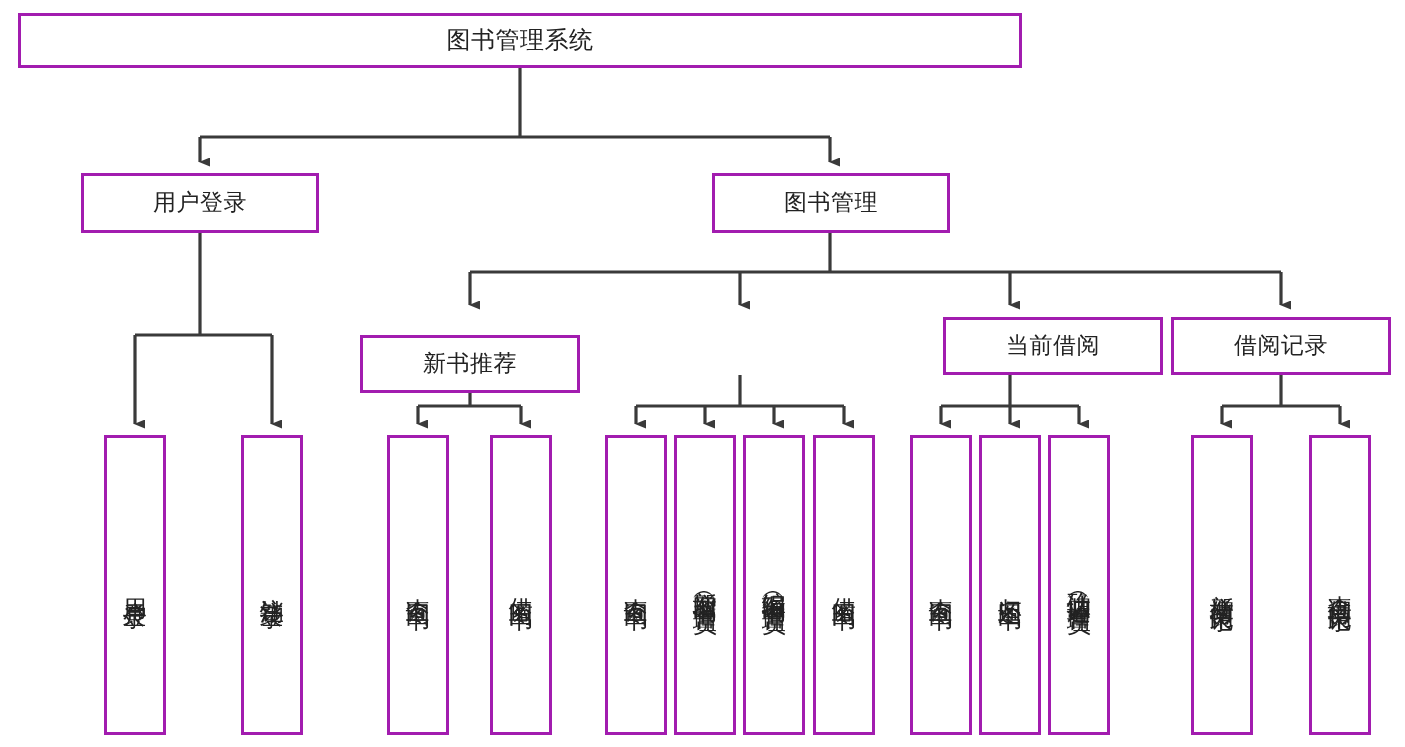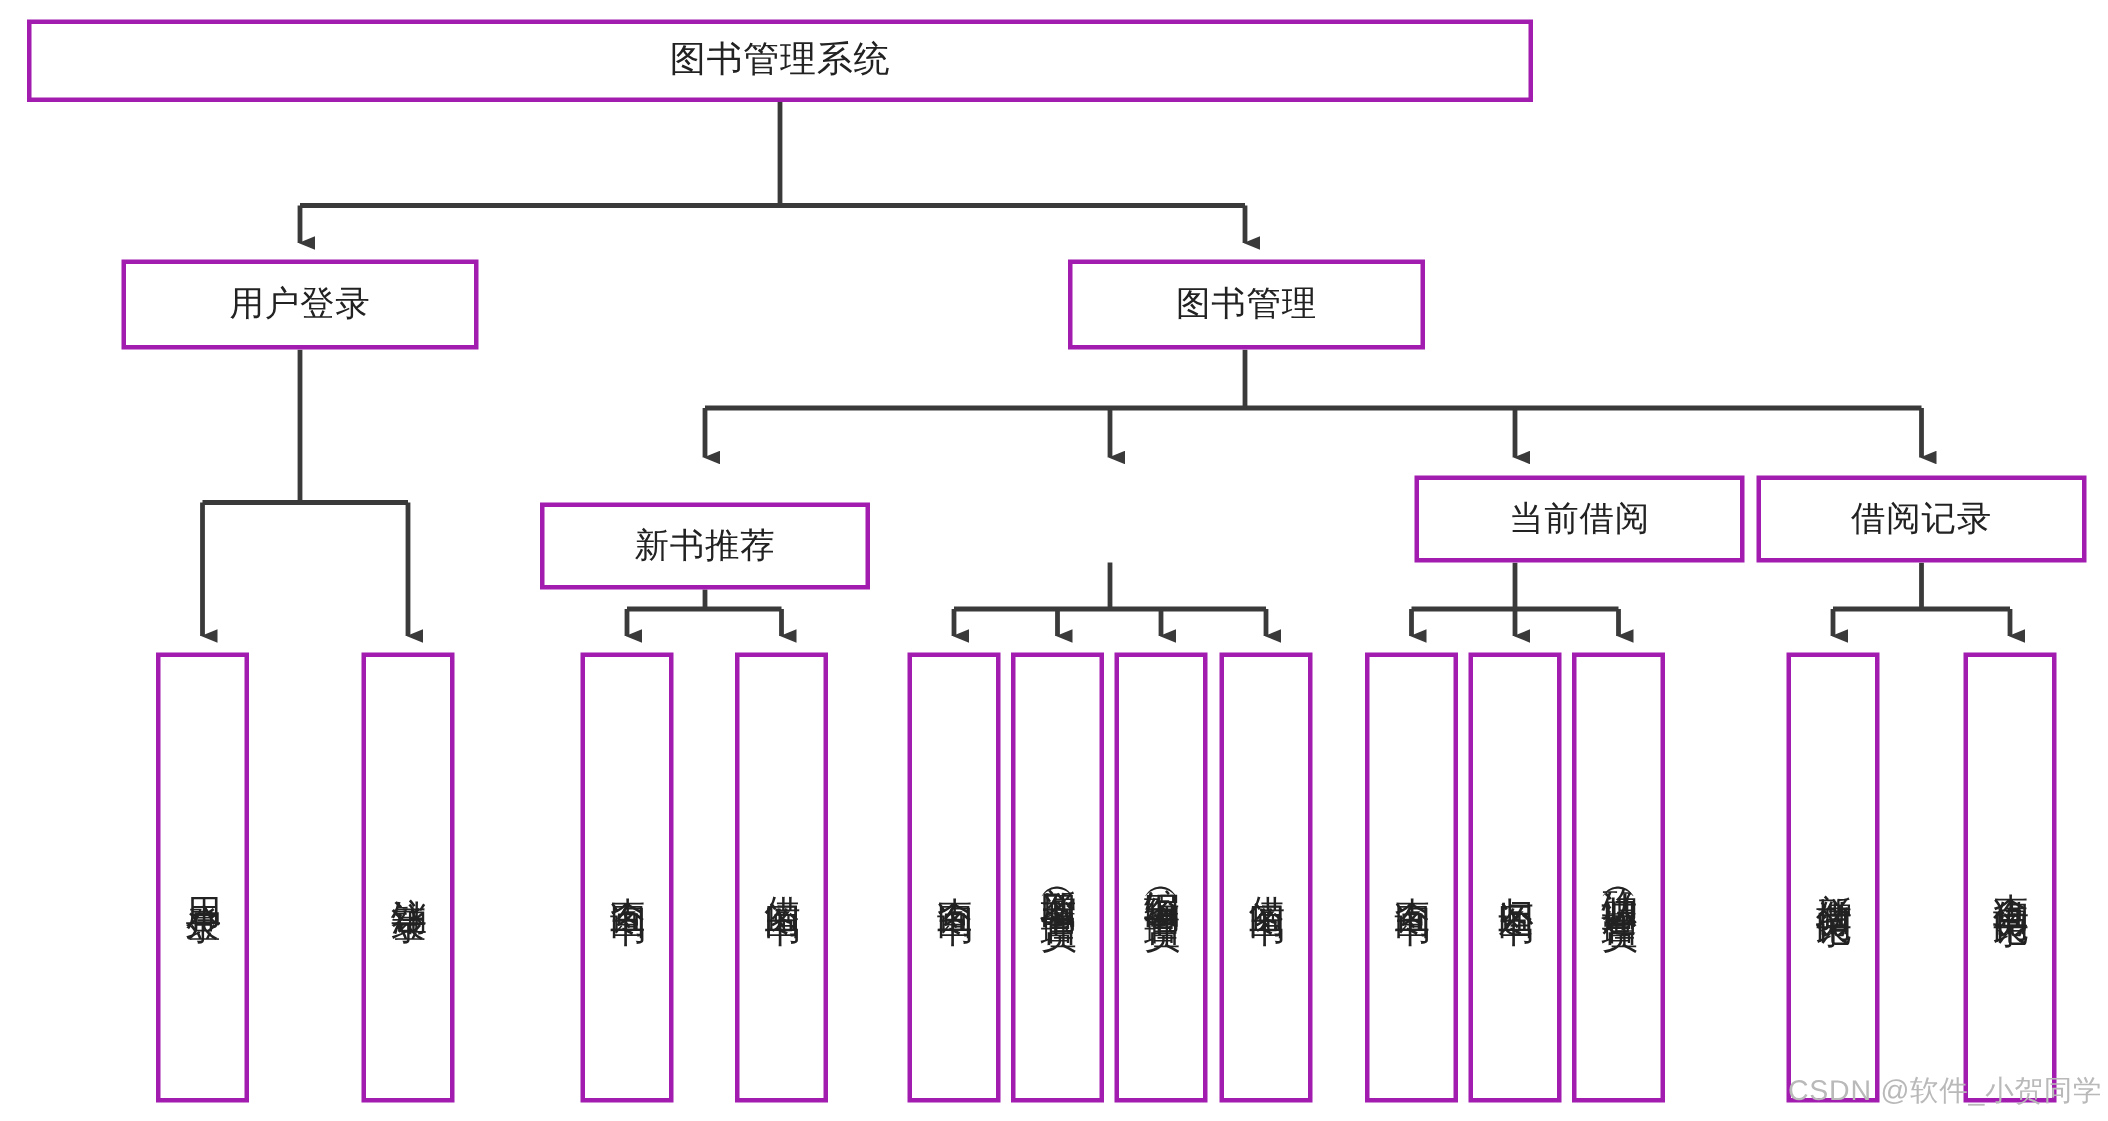--- a/index.html
+++ b/index.html
@@ -182,15 +182,14 @@
     <span class="label">确认归还（管理员）</span>
   </div>
 
   <div class="node vert" style="left:1191px; top:435px; width:62px; height:300px;">
     <span class="label">新增借阅记录</span>
   </div>
   <div class="node vert" style="left:1309px; top:435px; width:62px; height:300px;">
     <span class="label">查询借阅记录</span>
   </div>
 
-  <div class="watermark" style="left:1192px; top:714px;">CSDN @软件_小贺同学</div>
 
 </div>
 
 </body></html>

